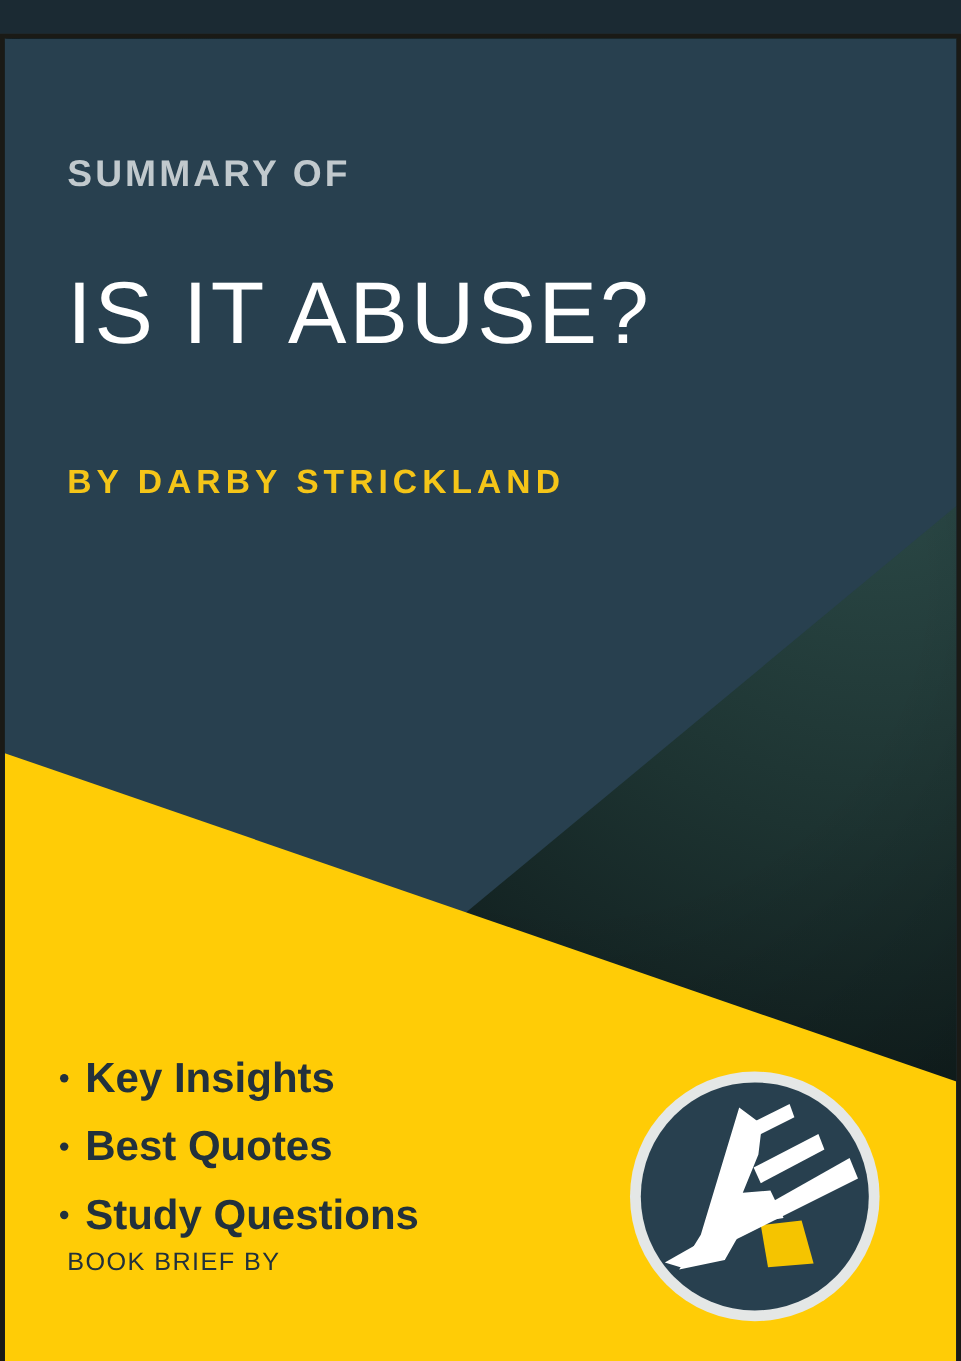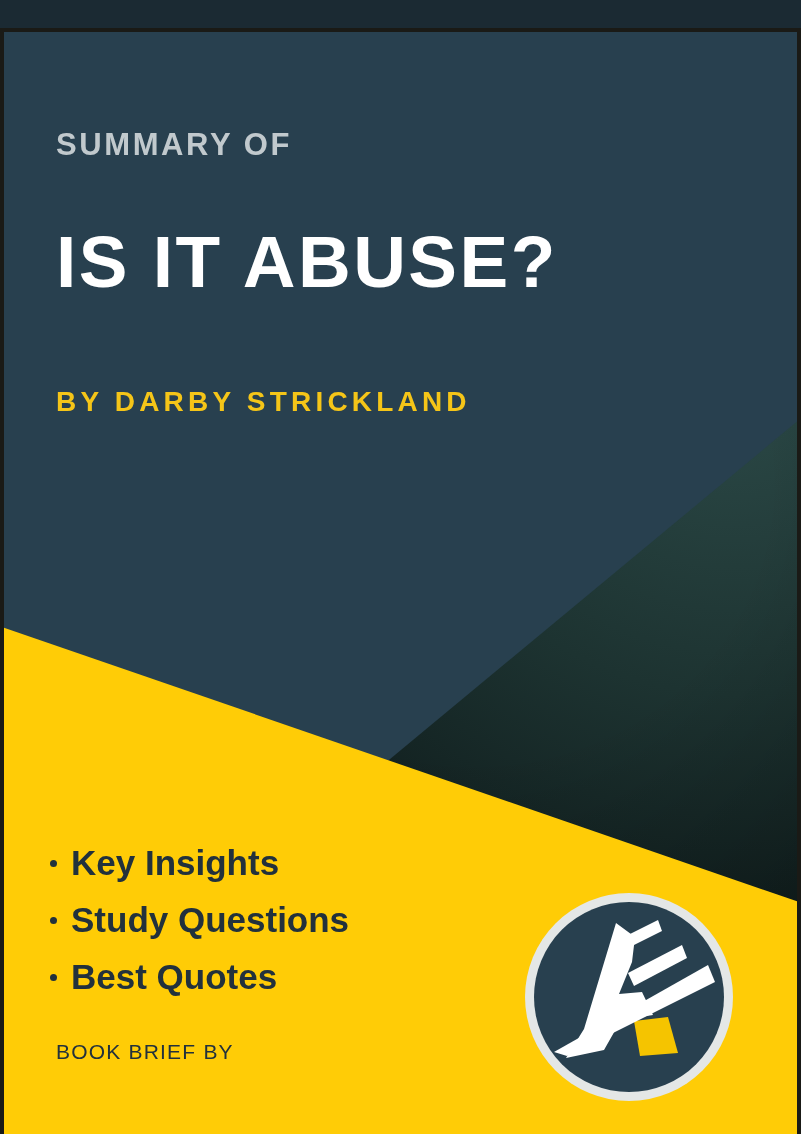--- a/index.html
+++ b/index.html
@@ -77,40 +77,40 @@
     color: #c1c9cd;
     font-size: 31px;
     font-weight: bold;
     letter-spacing: 2.6px;
     line-height: 1.1;
     margin: 0;
   }
   .main-title {
     color: #ffffff;
     font-size: 73px;
-    font-weight: bold;
+    font-weight: normal;
     letter-spacing: 2.5px;
     line-height: 1.05;
     margin: 62px 0 0 0;
     white-space: nowrap;
   }
   .byline {
     color: #F5C518;
     font-size: 28px;
     font-weight: bold;
     letter-spacing: 4.2px;
     line-height: 1.1;
     margin: 86px 0 0 0;
   }
 
   
   .bullets {
     position: absolute;
     left: 46px;
-    top: 802px;
+    top: 838px;
     list-style: none;
     margin: 0;
     padding: 0;
   }
   .bullets li {
     color: #22313c;
     font-size: 35px;
     font-weight: bold;
     line-height: 57px;
     white-space: nowrap;
@@ -173,24 +173,24 @@
     <p class="eyebrow">SUMMARY OF</p>
     <h1 class="main-title">IS IT ABUSE?</h1>
     <p class="byline">BY DARBY STRICKLAND</p>
   </div>
 
   <ul class="bullets">
     <li>
       <span class="dot"></span><span>Key Insights</span>
     </li>
     <li>
-      <span class="dot"></span><span>Study Questions</span>
+      <span class="dot"></span><span>Best Quotes</span>
     </li>
     <li>
-      <span class="dot"></span><span>Best Quotes</span>
+      <span class="dot"></span><span>Study Questions</span>
     </li>
   </ul>
 
   <div class="footer">
     <p class="footer-label">BOOK BRIEF BY</p>
   </div>
 
   <div class="logo-badge">
     <svg viewBox="0 0 214 214" xmlns="http://www.w3.org/2000/svg">
       <circle cx="107" cy="107" r="104" fill="#e4e7e6"></circle>

